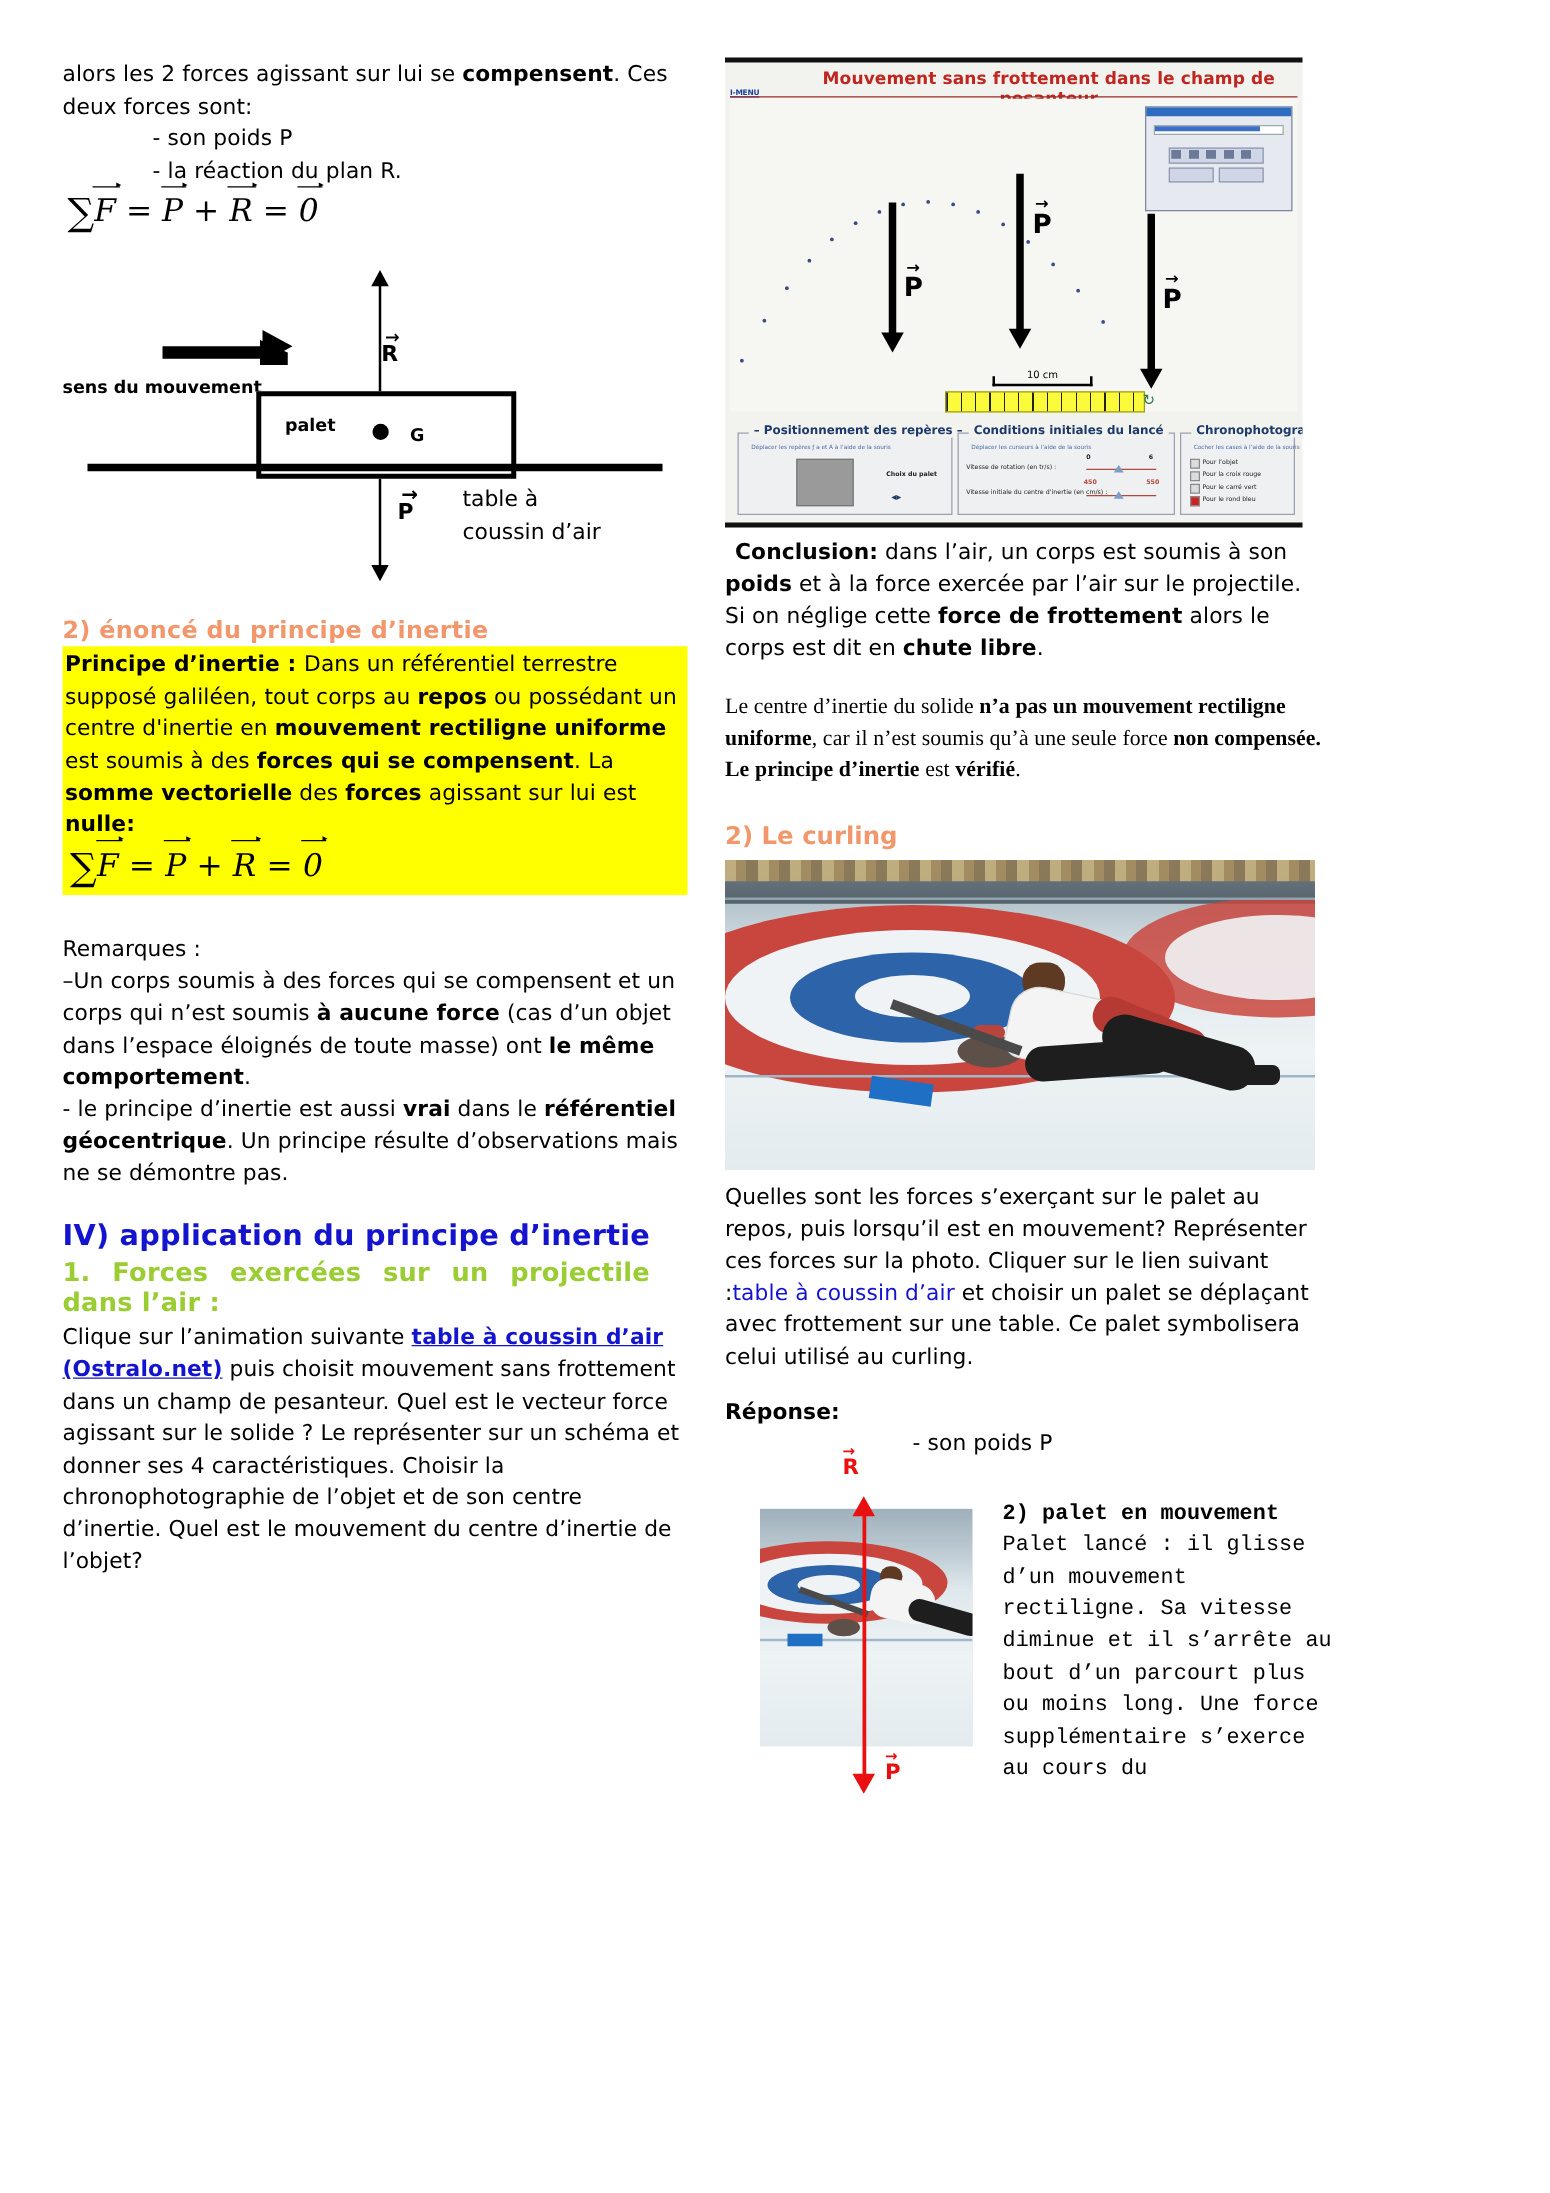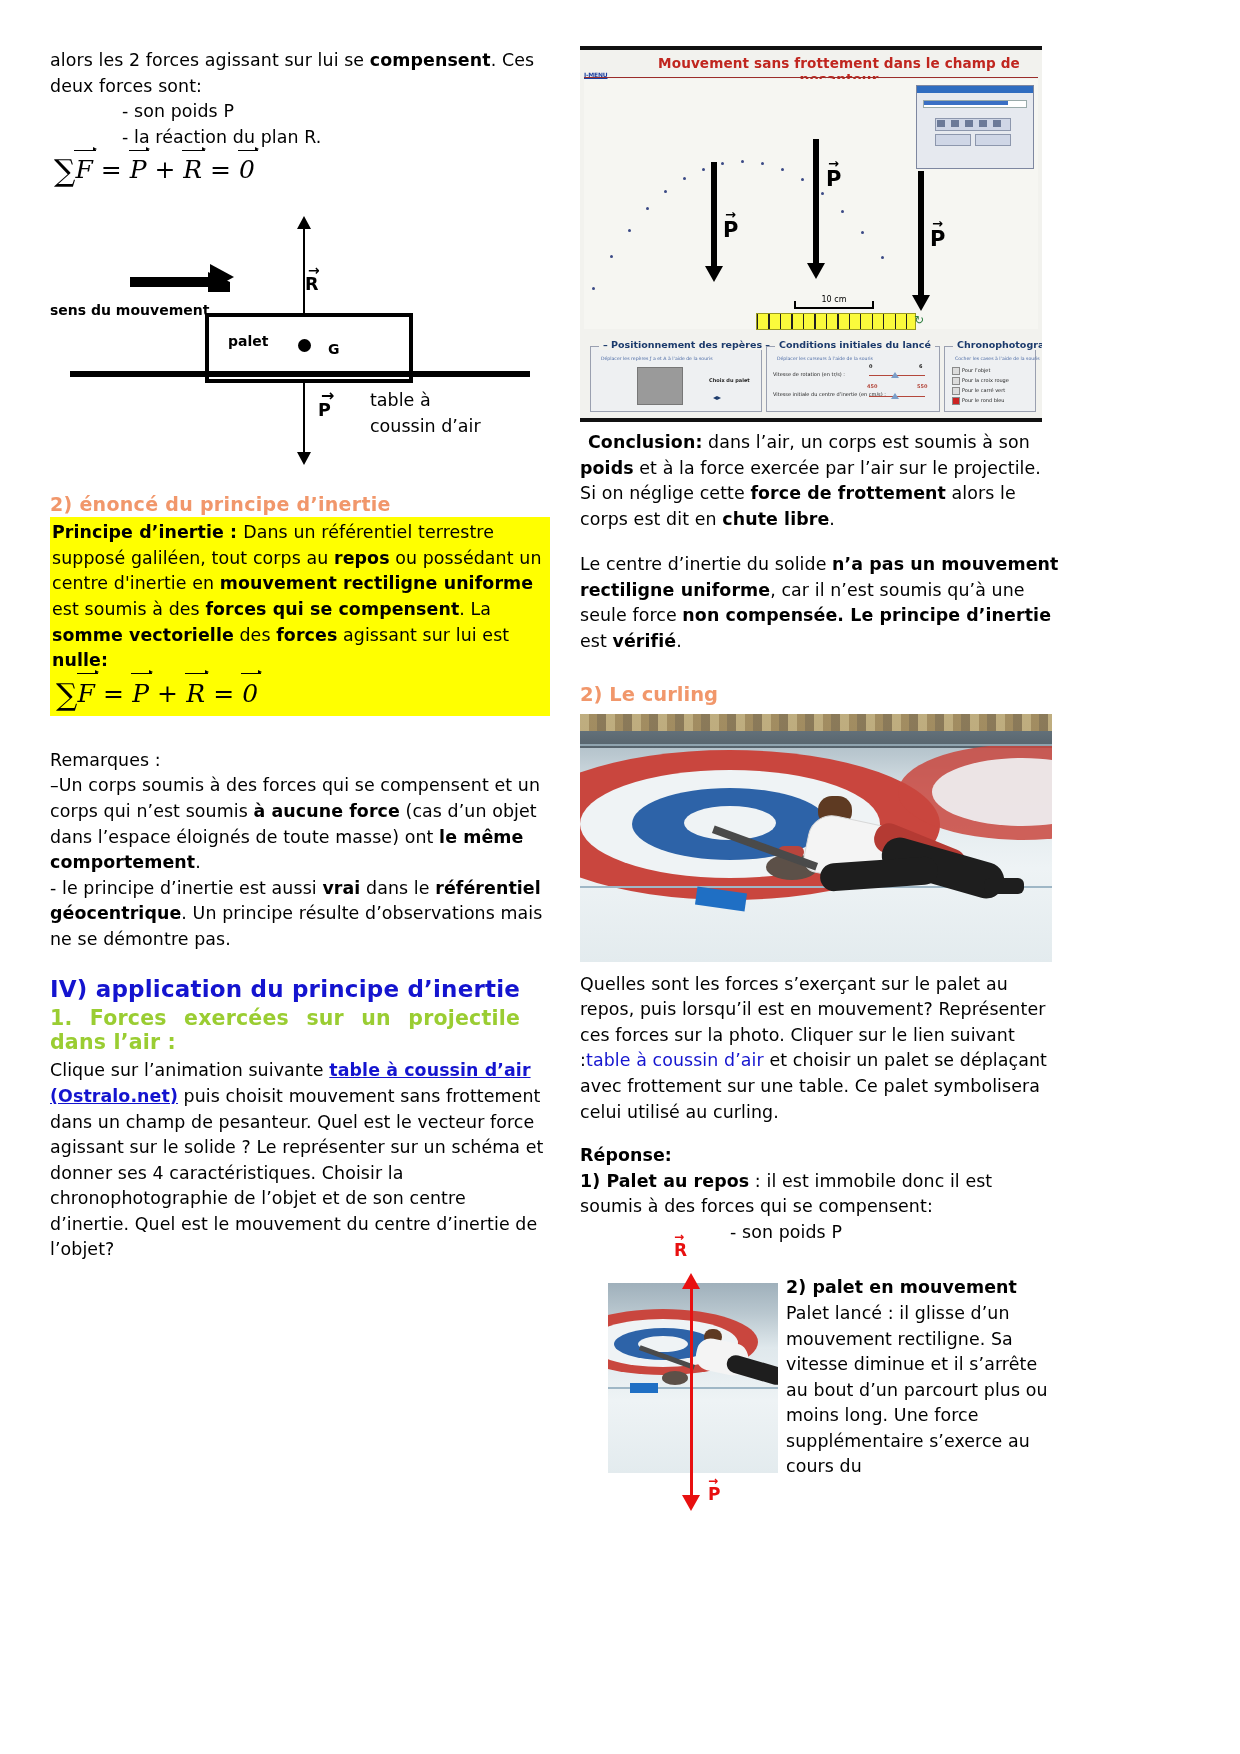--- a/index.html
+++ b/index.html
@@ -309,21 +309,21 @@
         <div class="tinytext" style="left:17px;top:40px;">Pour le carré vert</div>
         <div class="chk" style="left:7px;top:50px;background:#cc2222;"></div>
         <div class="tinytext" style="left:17px;top:50px;">Pour le rond bleu</div>
       </div>
     </div>
 
     <div class="body-text" style="margin-top:8px;">
       <b style="margin-left:8px;">Conclusion:</b><span>  dans l’air, un corps est soumis à son </span><b>poids</b><span> et à la force exercée par l’air sur le projectile. Si on néglige cette </span><b>force de frottement</b><span> alors le corps est dit en  </span><b>chute libre</b><span>.</span>
     </div>
 
-    <div class="body-text" style="margin-top:20px;">
+    <div class="body-text" style="margin-top:20px;font-family:Liberation Serif, serif;">
       <span>Le centre d’inertie du solide </span><b>n’a pas un mouvement rectiligne uniforme</b><span>, car il n’est soumis qu’à une seule force </span><b>non compensée. Le principe d’inertie</b><span> est </span><b>vérifié</b><span>.</span>
     </div>
 
     <div class="h-orange2" style="margin-top:28px;">2) Le curling</div>
 
     <div class="photo" style="margin-top:8px;width:472px;height:248px;">
       <div class="ice"></div>
       <div class="backwall"></div>
       <div class="crowd"></div>
 
@@ -348,21 +348,20 @@
       <div style="position:absolute;left:116px;top:176px;width:50px;height:18px;background:#1f6fc4;transform:rotate(8deg);"></div>
       <div style="position:absolute;left:404px;top:164px;width:40px;height:16px;border-radius:6px;background:#1e1e1e;"></div>
     </div>
 
     <div class="body-text" style="margin-top:10px;">
       <span>Quelles sont les forces s’exerçant sur le palet au repos, puis lorsqu’il est en mouvement? Représenter ces forces sur la photo. Cliquer sur le lien suivant :</span><a href="#" class="link-p">table à coussin d’air</a><span>  et choisir  un palet se déplaçant avec frottement sur une table. Ce palet symbolisera celui utilisé au curling.</span>
     </div>
 
     <div class="body-text" style="margin-top:18px;">
       <div><b>Réponse:</b></div>
-      <div><b>1) Palet au repos</b><span> : il est immobile donc il est soumis à des forces qui se compensent:</span></div>
       <div class="indent3">- son poids P</div>
     </div>
 
     <div style="position:relative;margin-top:6px;height:260px;">
 
       <div class="photo" style="position:absolute;left:28px;top:32px;width:170px;height:190px;">
         <div class="ice"></div>
         <div class="ring" style="left:-40px;top:26px;width:190px;height:66px;background:#C9463E;"></div>
         <div class="ring" style="left:-20px;top:36px;width:150px;height:48px;background:#EFF3F5;"></div>
         <div class="ring" style="left:6px;top:45px;width:100px;height:32px;background:#2D63A8;"></div>
@@ -384,20 +383,20 @@
 
       <div class="red-lbl" style="left:94px;top:-16px;">
         <span class="arr">→</span>
         <span>R</span>
       </div>
       <div class="red-lbl" style="left:128px;top:228px;">
         <span class="arr">→</span>
         <span>P</span>
       </div>
 
-      <div style="position:absolute;left:206px;top:24px;width:272px;">
+      <div style="position:absolute;left:222px;top:24px;width:272px;font-family:Liberation Mono, monospace;">
         <div class="body-text"><b>2) palet en mouvement</b></div>
         <div class="body-text">Palet lancé : il glisse d’un mouvement rectiligne. Sa vitesse diminue et il s’arrête au bout d’un parcourt plus ou moins long. Une force supplémentaire s’exerce au cours du</div>
       </div>
     </div>
 
   </div>
 </div>
 
 </body></html>

